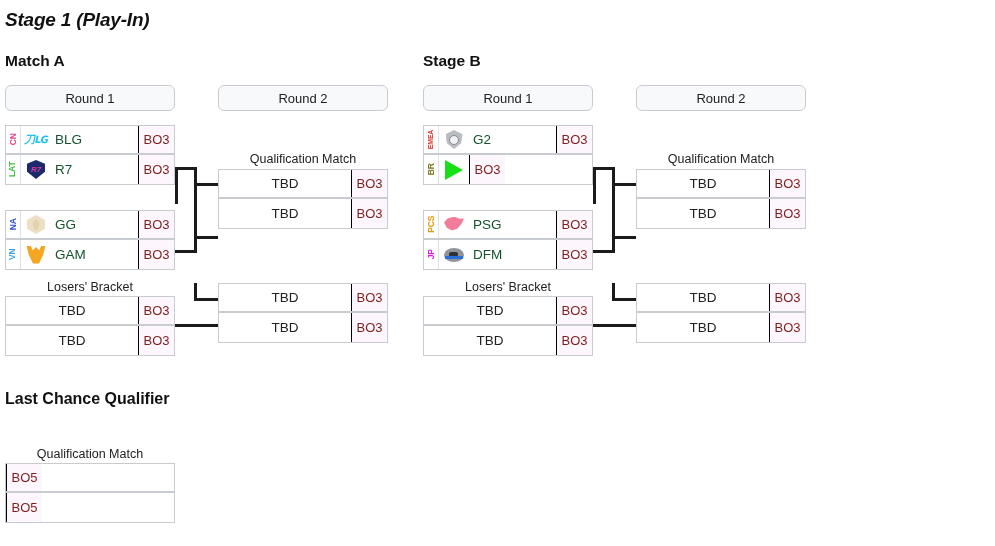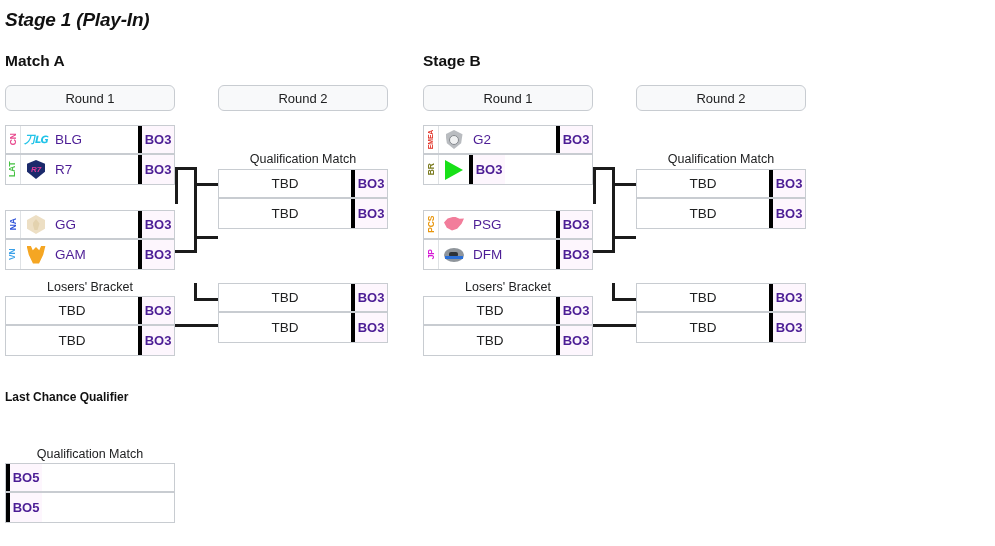--- a/index.html
+++ b/index.html
@@ -16,21 +16,21 @@
   .abs { position: absolute; }
 
   .page-title {
     font-size: 19px; font-weight: bold; color: #111; letter-spacing: -0.2px;
     white-space: nowrap;
   }
   .group-title {
     font-size: 15.5px; font-weight: bold; color: #111; white-space: nowrap;
   }
   .section-title {
-    font-size: 12px; font-weight: bold; color: #111; white-space: nowrap;
+    font-size: 16px; font-weight: bold; color: #111; white-space: nowrap;
   }
 
   
   .round-header {
     height: 26px; width: 170px;
     background: #f8f9fa;
     border: 1px solid #c8ccd1;
     border-radius: 6px;
     display: flex; align-items: center; justify-content: center;
     font-size: 13px; color: #202122;
@@ -56,31 +56,31 @@
     letter-spacing: -0.2px; white-space: nowrap;
     line-height: 1;
   }
   .logocell {
     width: 30px; flex: 0 0 30px;
     display: flex; align-items: center; justify-content: center;
   }
   .namecell {
     flex: 1 1 auto; display: flex; align-items: center;
     padding-left: 4px;
-    font-size: 13.5px; color: #4c1d95; white-space: nowrap; overflow: hidden;
+    font-size: 13.5px; color: #14532d; white-space: nowrap; overflow: hidden;
   }
   .namecell.center { justify-content: center; padding-left: 0; color:#202122; }
   .namecell.left { justify-content: flex-start; padding-left: 5px; color:#202122; }
   .scorecell {
     width: 36px; flex: 0 0 36px;
-    border-left: 4px solid #000000;
+    border-left: 1px solid #000000;
     background: #fdf6fd;
     display: flex; align-items: center; justify-content: center;
-    font-size: 13px; font-weight: bold;
-    color: #4c1d95;
+    font-size: 13px; font-weight: normal;
+    color: #7f1d1d;
   }
 
   .caption {
     font-size: 12.5px; color: #202122; text-align: center;
     width: 170px; white-space: nowrap;
   }
 
   
   .ln { position: absolute; background: #1b1b1b; }
 

